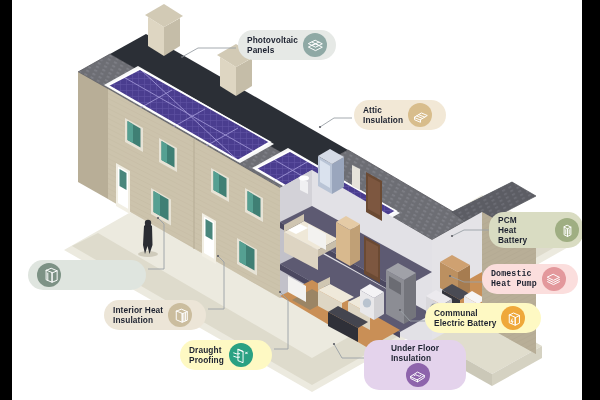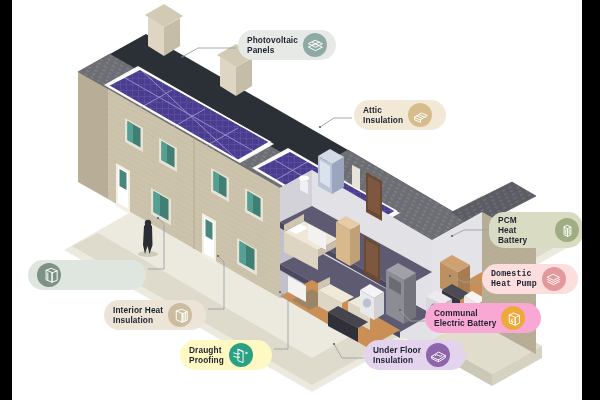--- a/index.html
+++ b/index.html
@@ -365,35 +365,35 @@
           <div class="ico" style="background: rgb(227, 152, 156);">
             <svg width="17" height="17" viewBox="0 0 20 20">
               <g stroke="#ffffff" fill="none" stroke-width="1.15" stroke-linejoin="round" stroke-linecap="round">
                 <path d="M10 4 L17 7.5 L10 11 L3 7.5 Z"></path>
                 <path d="M3 10 L10 13.5 L17 10"></path>
                 <path d="M3 12.5 L10 16 L17 12.5"></path>
               </g>
             </svg>
           </div>
         </div>
-        <div class="chip" style="left: 413px; top: 303px; min-width: 116px; background: #f9a8d4;">
+        <div class="chip" style="left: 413px; top: 303px; min-width: 116px; background: #fef9c3;">
           <div class="txt">Communal
 Electric Battery</div>
           <div class="ico" style="background: rgb(239, 168, 58);">
             <svg width="17" height="17" viewBox="0 0 20 20">
               <g stroke="#ffffff" fill="none" stroke-width="1.15" stroke-linejoin="round" stroke-linecap="round">
                 <path d="M5 6 L5 15 L12 18 L12 9 Z"></path>
                 <path d="M5 6 L10 3.5 L17 6.5 L12 9"></path>
                 <path d="M12 9 L12 18 L17 15.5 L17 6.5"></path>
                 <path d="M8.5 10.5 L7 13.5 L9.5 13 L8 16"></path>
               </g>
             </svg>
           </div>
         </div>
-        <div class="chip" style="left: 352px; top: 340px; min-width: 102px; background: rgb(228, 211, 236);">
+        <div class="chip" style="left: 352px; top: 340px; min-width: 102px; background: rgb(228, 211, 236); flex-direction: column;">
           <div class="txt">Under Floor
 Insulation</div>
           <div class="ico" style="background: rgb(142, 100, 172);">
             <svg width="17" height="17" viewBox="0 0 20 20">
               <g stroke="#ffffff" fill="none" stroke-width="1.15" stroke-linejoin="round" stroke-linecap="round">
                 <path d="M2 11 L10 6 L18 10 L10 15 Z"></path>
                 <path d="M2 11 L2 13.5 L10 17.5 L10 15"></path>
                 <path d="M10 15 L10 17.5 L18 12.5 L18 10"></path>
                 <path d="M6 10 q2 -2 4 0 t4 0"></path>
               </g>

